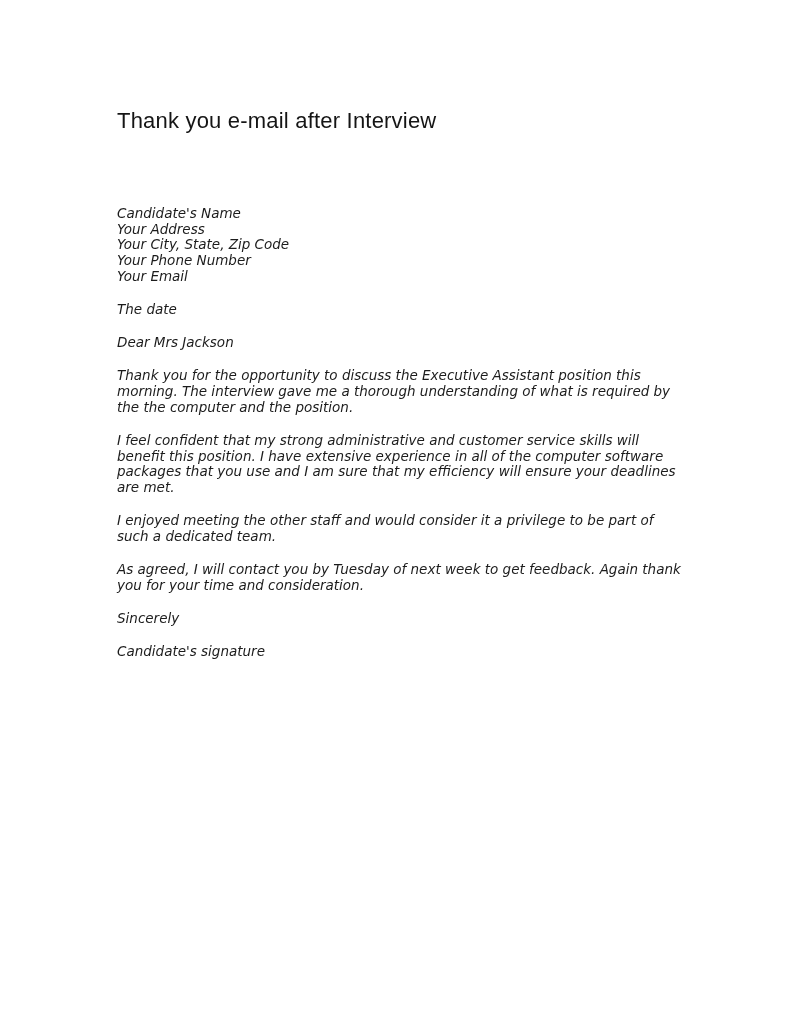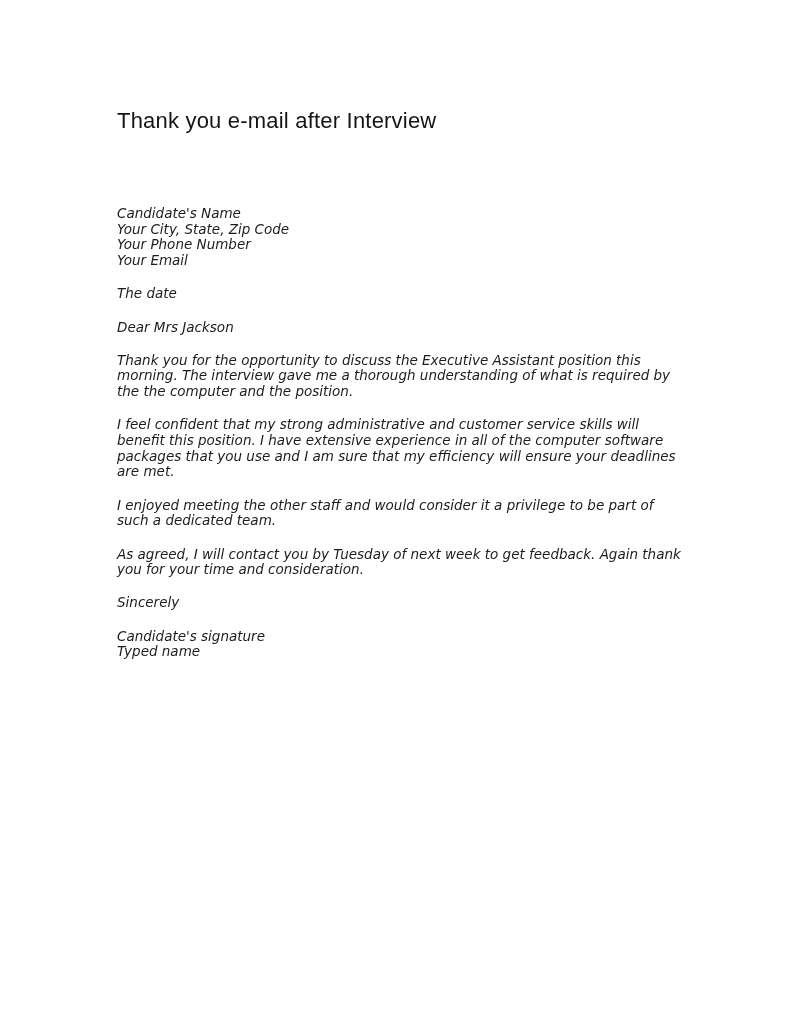--- a/index.html
+++ b/index.html
@@ -55,20 +55,21 @@
 
 <div class="page">
   <div class="content">
 
     <h1 class="doc-title">Thank you e-mail after Interview</h1>
 
     <div class="letter">
 
       <div class="block">
         <div>Candidate's Name</div>
+        <div>Your Address</div>
         <div>Your City, State, Zip Code</div>
         <div>Your Phone Number</div>
         <div>Your Email</div>
       </div>
 
       <div class="block">
         <div>The date</div>
       </div>
 
 
@@ -80,18 +81,17 @@
       <p class="para">I feel confident that my strong administrative and customer service skills will benefit this position. I have extensive experience in all of the computer software packages that you use and I am sure that my efficiency will ensure your deadlines are met.</p>
       <p class="para">I enjoyed meeting the other staff and would consider it a privilege to be part of such a dedicated team.</p>
       <p class="para">As agreed, I will contact you by Tuesday of next week to get feedback. Again thank you for your time and consideration.</p>
 
       <div class="block">
         <div>Sincerely</div>
       </div>
 
       <div class="block">
         <div>Candidate's signature</div>
-        <div>Typed name</div>
       </div>
 
     </div>
   </div>
 </div>
 
 </body></html>

